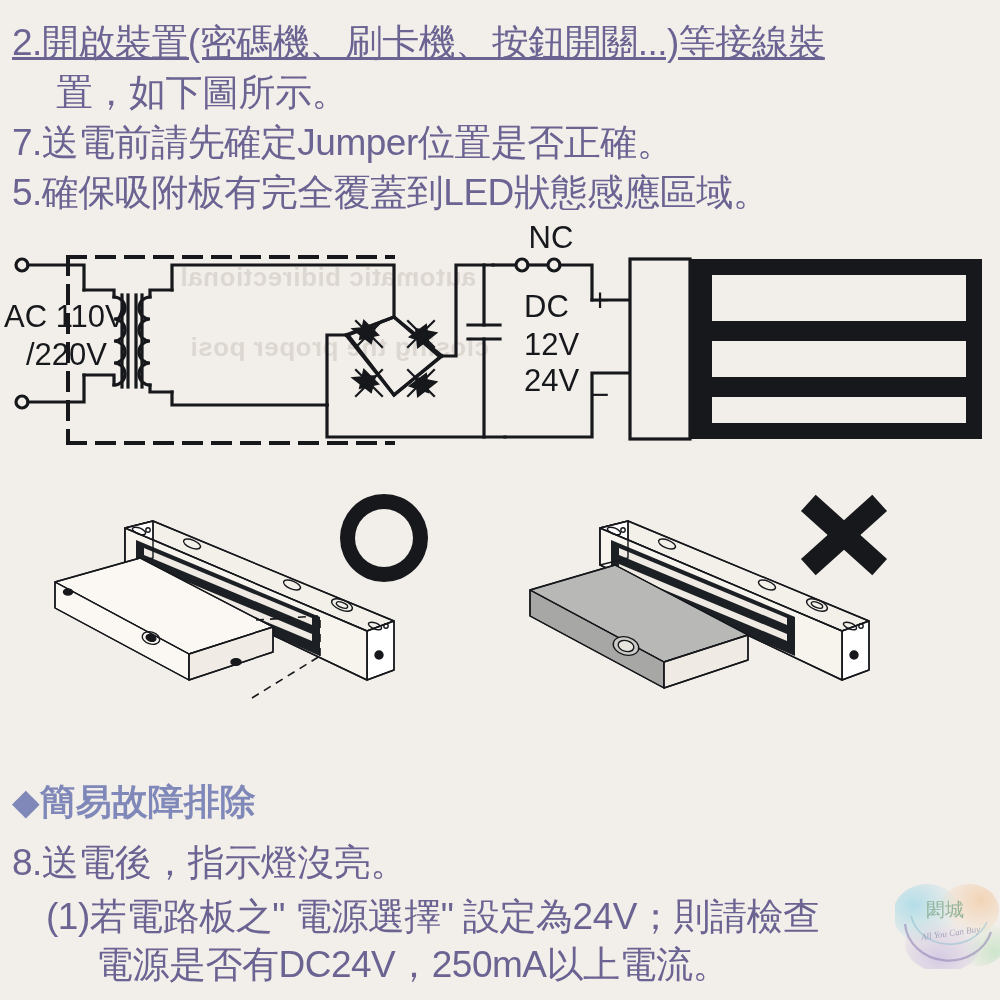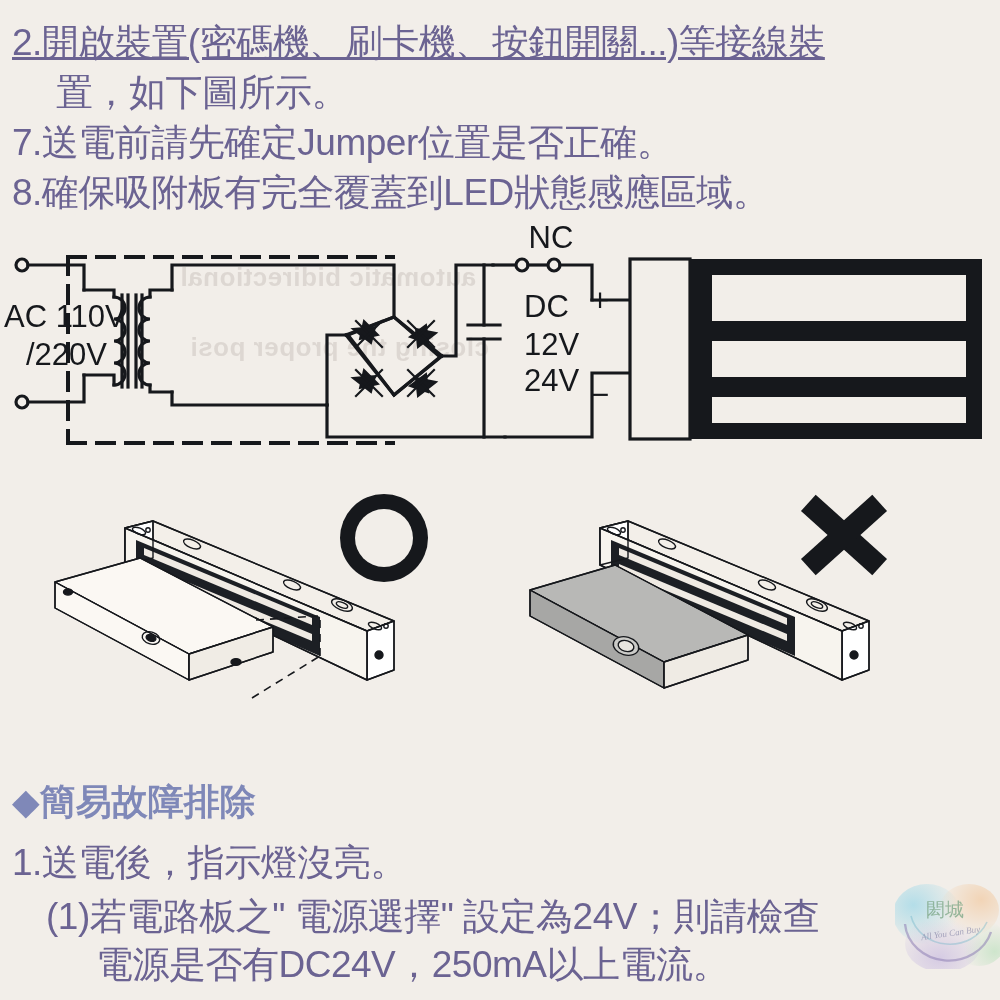--- a/index.html
+++ b/index.html
@@ -85,21 +85,21 @@
 
   <div class="ghost-layer">
     <div class="ghost" style="left:180px;top:262px;">automatic bidirectional</div>
     <div class="ghost" style="left:190px;top:332px;">closing the proper posi</div>
   </div>
 
   <div class="text-block">
     <div class="ins-line" style="left:12px;top:24px;text-decoration:underline;">2.開啟裝置(密碼機、刷卡機、按鈕開關...)等接線裝</div>
     <div class="ins-line indent" style="left:44px;top:74px;margin-left:12px;">置，如下圖所示。</div>
     <div class="ins-line" style="left:12px;top:124px;">7.送電前請先確定Jumper位置是否正確。</div>
-    <div class="ins-line" style="left:12px;top:174px;">8.確保吸附板有完全覆蓋到LED狀態感應區域。</div>
+    <div class="ins-line" style="left:12px;top:174px;">5.確保吸附板有完全覆蓋到LED狀態感應區域。</div>
   </div>
 
   <div class="circuit">
     <svg width="1000" height="250" viewBox="0 0 1000 250" xmlns="http://www.w3.org/2000/svg">
       <g fill="none" stroke="#16181c" stroke-width="3.2" stroke-linecap="square">
 
         <g stroke-dasharray="17 12" stroke-width="4">
           <path d="M68,32 L392,32"></path>
           <path d="M68,32 L68,218"></path>
           <path d="M68,218 L392,218"></path>
@@ -331,21 +331,21 @@
           <rect x="296" y="44" width="96" height="22" transform="rotate(-42 344 55)"></rect>
         </g>
       </g>
     </svg>
   </div>
 
   <div>
     <div class="tshoot-head" style="left:12px;top:778px;text-align:center;">
       <span>◆</span><span>簡易故障排除</span>
     </div>
-    <div class="tshoot-line" style="left:12px;top:838px;">1.送電後，指示燈沒亮。</div>
+    <div class="tshoot-line" style="left:12px;top:838px;">8.送電後，指示燈沒亮。</div>
     <div class="tshoot-line" style="left:46px;top:892px;">(1)若電路板之" 電源選擇" 設定為24V；則請檢查</div>
     <div class="tshoot-line" style="left:96px;top:940px;text-align:center;">電源是否有DC24V，250mA以上電流。</div>
   </div>
 
   <div class="watermark">
     <svg width="105" height="85" viewBox="0 0 105 85" xmlns="http://www.w3.org/2000/svg">
       <defs>
         <radialGradient id="wg1" cx="30%" cy="35%" r="70%">
           <stop offset="0%" stop-color="#9fd8e8" stop-opacity="0.75"></stop>
           <stop offset="100%" stop-color="#9fd8e8" stop-opacity="0"></stop>

